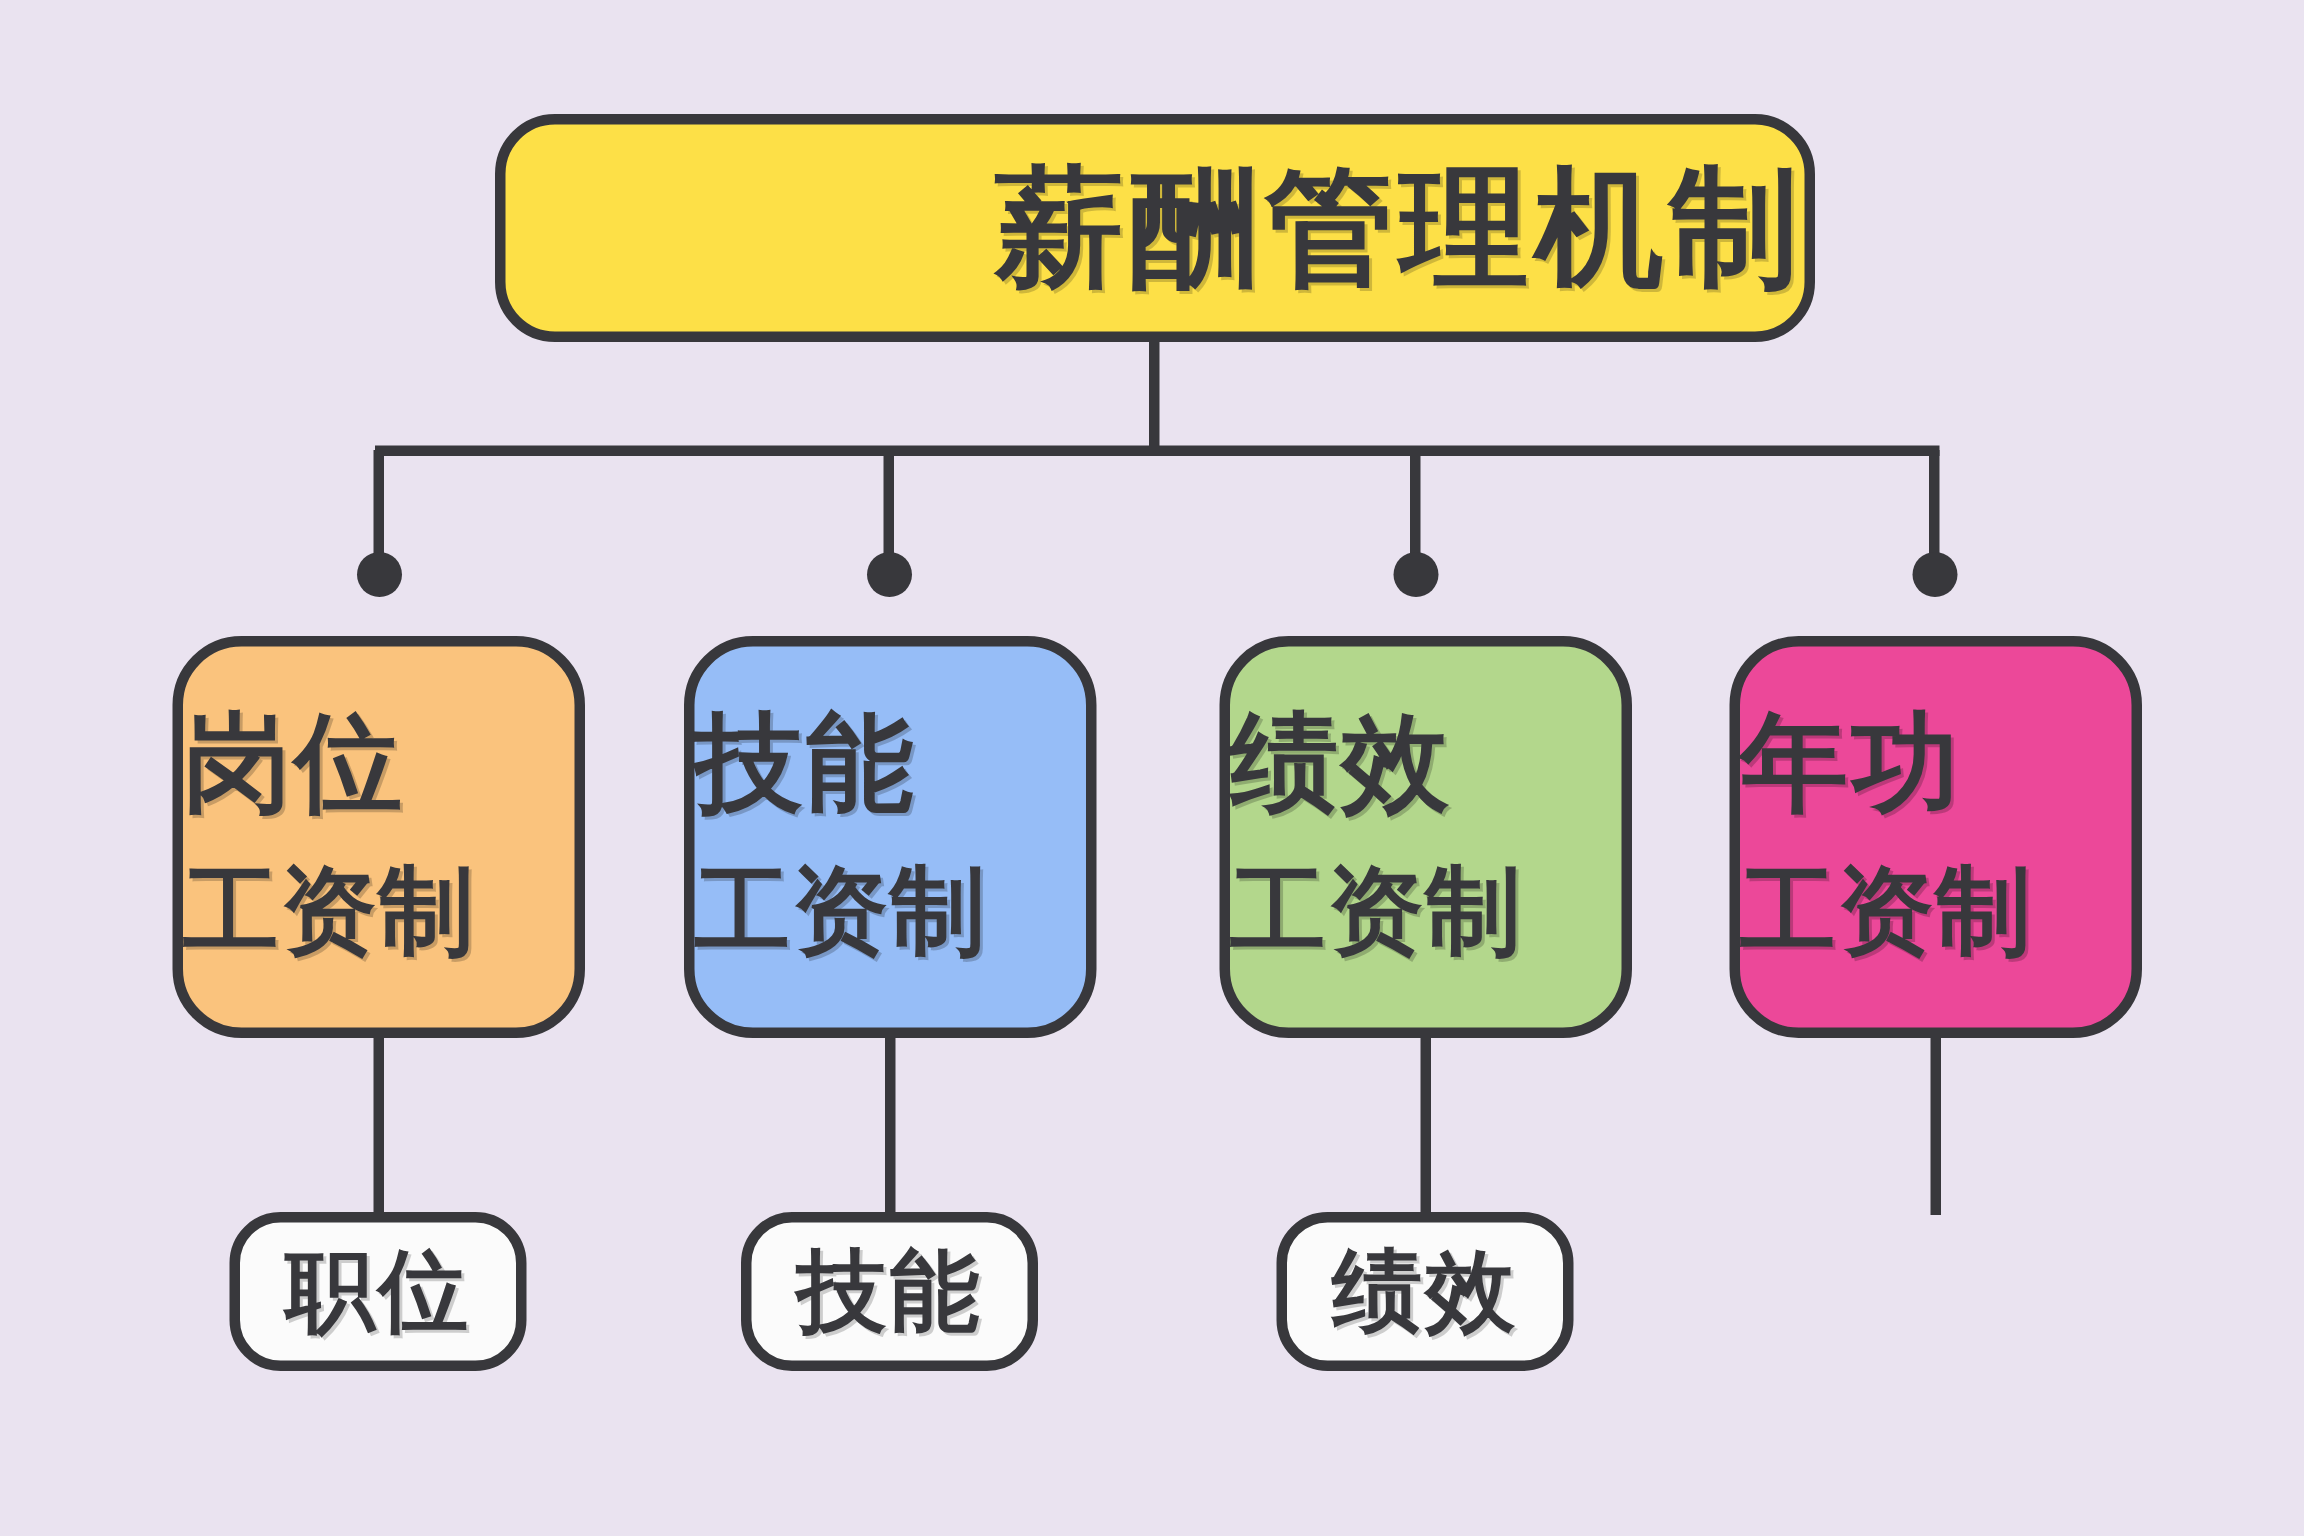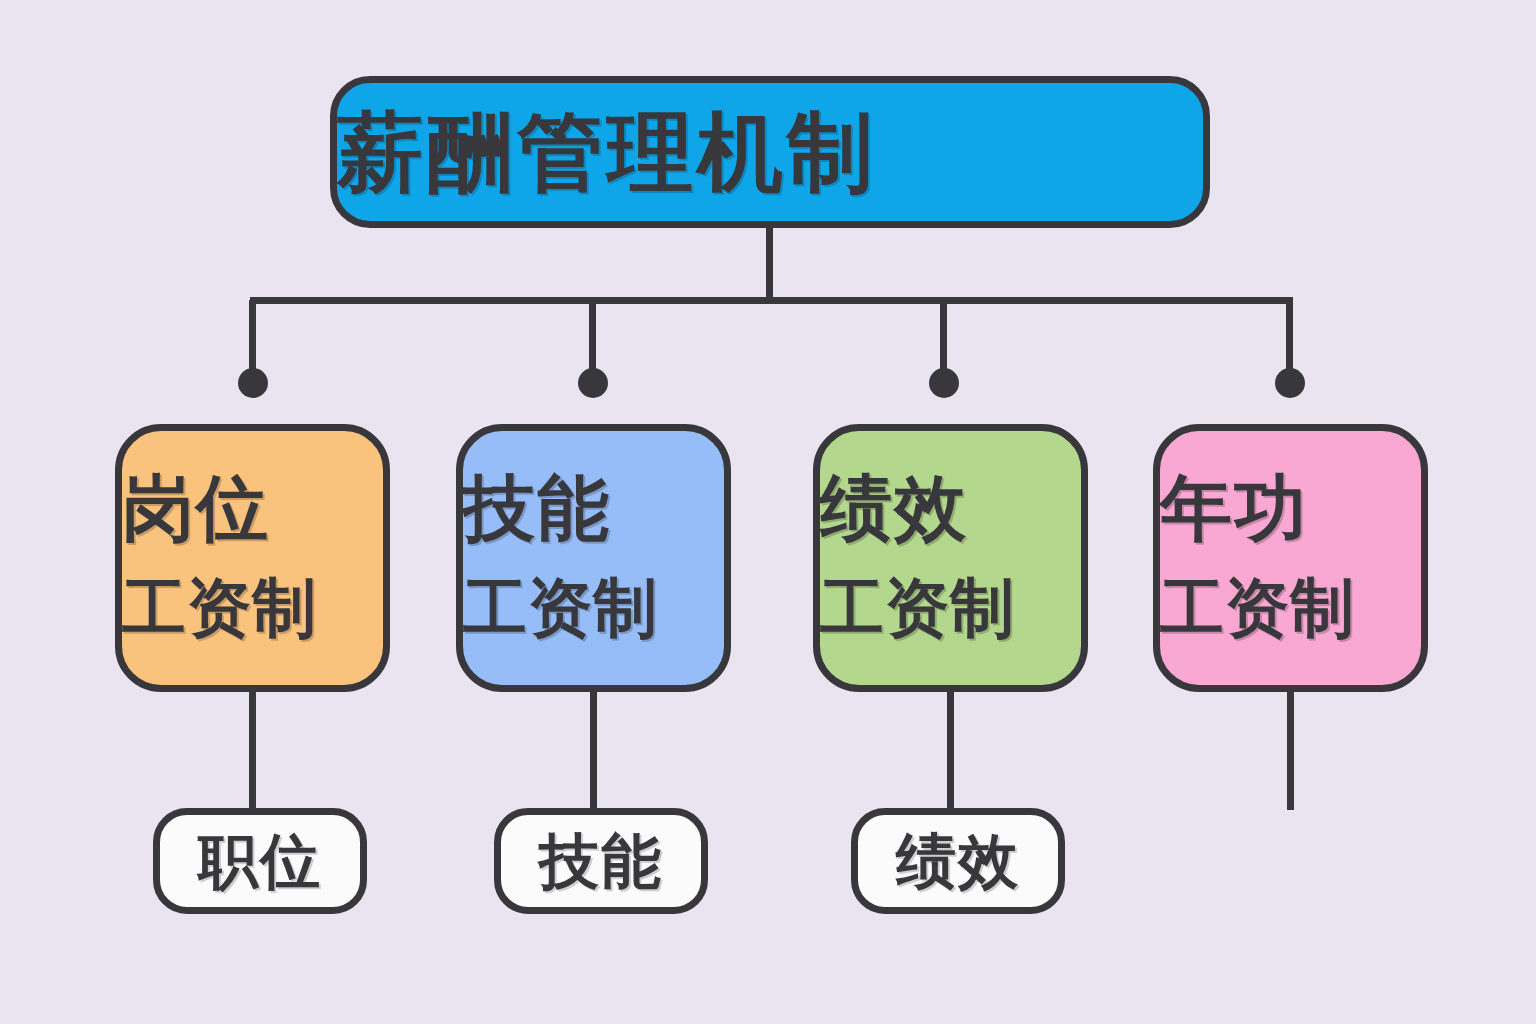--- a/index.html
+++ b/index.html
@@ -20,27 +20,27 @@
     background: #eae3f0;
   }
 
   
   .title-box {
     position: absolute;
     left: 330px;
     top: 76px;
     width: 880px;
     height: 152px;
-    background: #0ea5e9;
+    background: #fde047;
     border: 7px solid #38383c;
     border-radius: 40px;
     box-sizing: border-box;
     display: flex;
     align-items: center;
-    justify-content: flex-start;
+    justify-content: flex-end;
   }
   .title-text {
     font-size: 86px;
     font-weight: 700;
     color: #38383c;
     letter-spacing: 4px;
     line-height: 1;
     white-space: nowrap;
     text-shadow: 2px 2px 0 rgba(0,0,0,0.18);
   }
@@ -134,21 +134,21 @@
   }
   .leg.l1 { left: 249px; }
   .leg.l2 { left: 590px; }
   .leg.l3 { left: 947px; }
   .leg.l4 { left: 1287px; }
 
   
   .leaf {
     position: absolute;
     top: 808px;
-    width: 214px;
+    width: 198px;
     height: 106px;
     background: #fbfbfb;
     border: 7px solid #38383c;
     border-radius: 34px;
     box-sizing: border-box;
     display: flex;
     align-items: center;
     justify-content: center;
   }
   .leaf.f1 { left: 153px; }
@@ -193,21 +193,21 @@
     <span class="card-line2">工资制</span>
   </div>
   <div class="card c2" style="background: rgb(150, 189, 247);">
     <span class="card-line1">技能</span>
     <span class="card-line2">工资制</span>
   </div>
   <div class="card c3" style="background: rgb(179, 215, 140);">
     <span class="card-line1">绩效</span>
     <span class="card-line2">工资制</span>
   </div>
-  <div class="card c4" style="background: #f9a8d4;">
+  <div class="card c4" style="background: #ec4899;">
     <span class="card-line1">年功</span>
     <span class="card-line2">工资制</span>
   </div>
 
   <div class="leg l1"></div>
   <div class="leg l2"></div>
   <div class="leg l3"></div>
   <div class="leg l4"></div>
 
   <div class="leaf f1">

